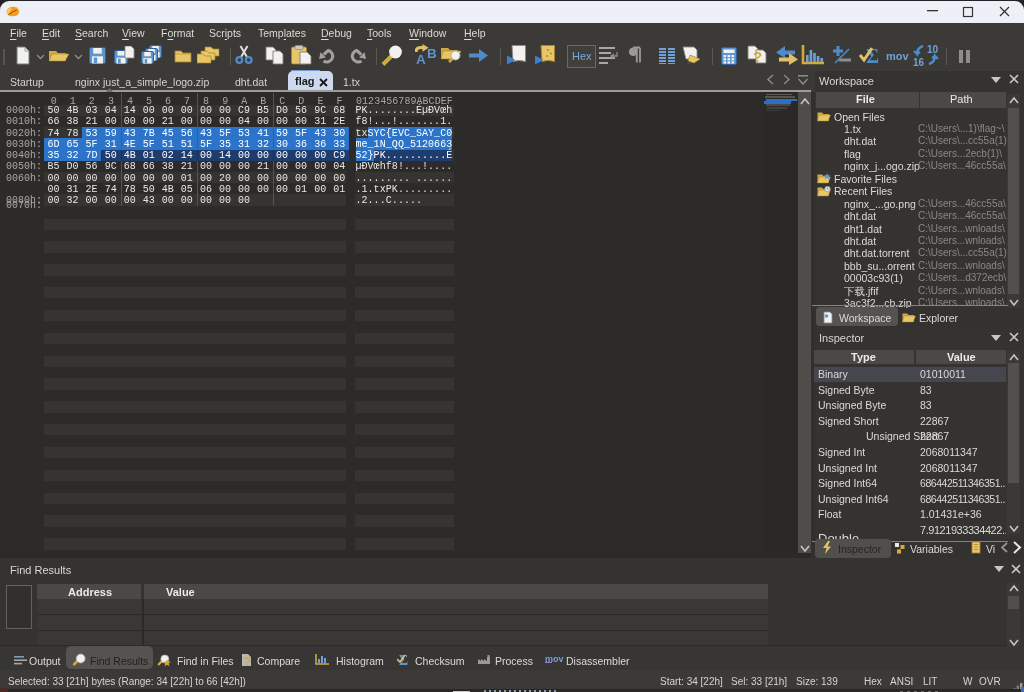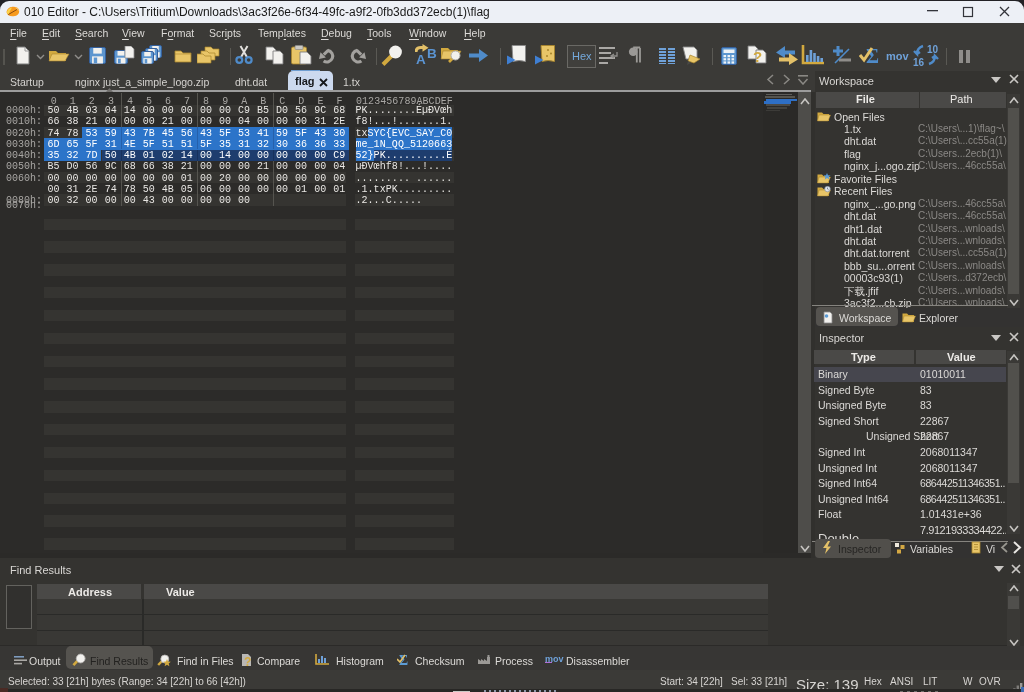--- a/index.html
+++ b/index.html
@@ -7,21 +7,20 @@
 </style></head><body>
 <div style="position:relative;width:1024px;height:692px">
 <div style="position:absolute;left:0;top:0;width:1024px;height:12px;background:#232226"></div>
 <div style="position:absolute;left:0;top:1px;width:1024px;height:22px;background:#edf0f6;border-radius:9px 9px 0 0"></div>
 <svg style="position:absolute;left:6px;top:6px" width="14" height="11" viewBox="0 0 14 11">
       <path d="M0.5 6 Q1 1.5 6.5 0.8 Q12.5 0.5 13.2 5 Q13.5 9.5 7.5 10.3 Q1.5 10.8 0.5 6 Z" fill="#f79a1e"></path>
       <path d="M0.8 6.5 Q1.5 2.5 6 1.5 Q3.5 5 2.8 8.8 Q1.2 8 0.8 6.5 Z" fill="#fbd34a"></path>
       <path d="M2.2 8.6 L11.5 3.2" stroke="#8a4a10" stroke-width="1"></path>
       <path d="M9 1.2 Q12.8 1.6 13 5.2 Q11 3 9 1.2 Z" fill="#fdc96e"></path>
     </svg>
-<div style="position:absolute;left:24px;top:5px;font-size:12px;color:#191919;white-space:pre">010 Editor - C:\Users\Tritium\Downloads\3ac3f26e-6f34-49fc-a9f2-0fb3dd372ecb(1)\flag</div>
 <svg style="position:absolute;left:925px;top:10px" width="14" height="2" viewBox="0 0 14 2">
       <rect x="2" y="0" width="11" height="1.3" fill="#33343a"></rect>
     </svg>
 <svg style="position:absolute;left:962px;top:6px" width="12" height="12" viewBox="0 0 12 12">
       <rect x="1.5" y="1.5" width="9" height="9" fill="none" stroke="#33343a" stroke-width="1.2"></rect>
     </svg>
 <svg style="position:absolute;left:998px;top:5px" width="13" height="13" viewBox="0 0 13 13">
       <path d="M2 2 L11 11 M11 2 L2 11" stroke="#33343a" stroke-width="1.3"></path>
     </svg>
 <div style="position:absolute;left:0;top:23px;width:1024px;height:21px;background:#3b3a37"></div>
@@ -861,21 +860,21 @@
       <rect x="10.5" y="1" width="2" height="2" fill="#9b9996"></rect>
     </svg>
 <div style="position:absolute;left:495px;top:654.5px;font-size:10.5px;color:#dcdad7">Process</div>
 <div style="position:absolute;left:545px;top:653.5px;font-size:9px;font-weight:bold;color:#6fa1d8">mov</div>
 <div style="position:absolute;left:545px;top:661.5px;width:7px;height:1.5px;background:#b06fd8"></div>
 <div style="position:absolute;left:566px;top:654.5px;font-size:10.5px;color:#dcdad7">Disassembler</div>
 <div style="position:absolute;left:0;top:670px;width:1024px;height:19px;background:#3b3a37"></div>
 <div style="position:absolute;left:8px;top:675.5px;font-size:10px;color:#d6d4d1;white-space:pre">Selected: 33 [21h] bytes (Range: 34 [22h] to 66 [42h])</div>
 <div style="position:absolute;left:660px;top:676px;font-size:10px;color:#d6d4d1;white-space:pre">Start: 34 [22h]</div>
 <div style="position:absolute;left:731px;top:676px;font-size:10px;color:#d6d4d1;white-space:pre">Sel: 33 [21h]</div>
-<div style="position:absolute;left:796px;top:676px;font-size:15px;color:#d6d4d1;white-space:pre">Size: 139</div>
+<div style="position:absolute;left:796px;top:676px;font-size:10px;color:#d6d4d1;white-space:pre">Size: 139</div>
 <div style="position:absolute;left:864px;top:676px;font-size:10px;color:#d6d4d1;white-space:pre">Hex</div>
 <div style="position:absolute;left:890px;top:676px;font-size:10px;color:#d6d4d1;white-space:pre">ANSI</div>
 <div style="position:absolute;left:923px;top:676px;font-size:10px;color:#d6d4d1;white-space:pre">LIT</div>
 <div style="position:absolute;left:963px;top:676px;font-size:10px;color:#d6d4d1;white-space:pre">W</div>
 <div style="position:absolute;left:979px;top:676px;font-size:10px;color:#d6d4d1;white-space:pre">OVR</div>
 <svg style="position:absolute;left:1013px;top:683px" width="10" height="8" viewBox="0 0 10 8">
       <rect x="7" y="0" width="2.4" height="7" fill="#9b9996"></rect>
       <rect x="3.6" y="2.5" width="2.4" height="4.5" fill="#7e7c79"></rect>
       <rect x="0.2" y="5" width="2.4" height="2" fill="#6b6967"></rect>
     </svg>

